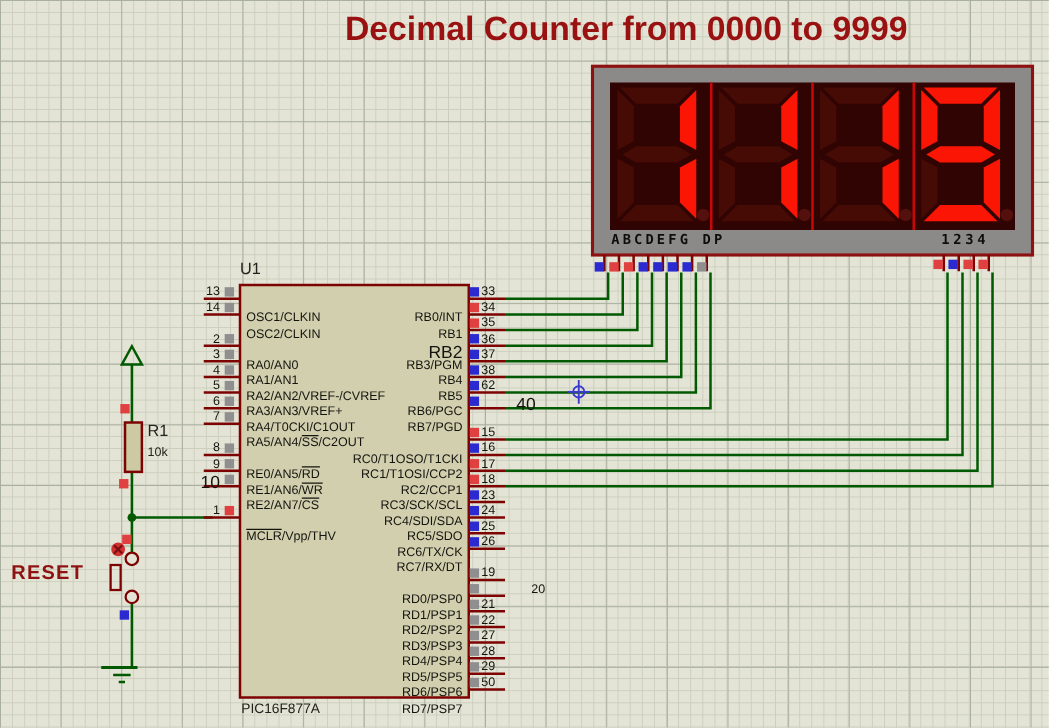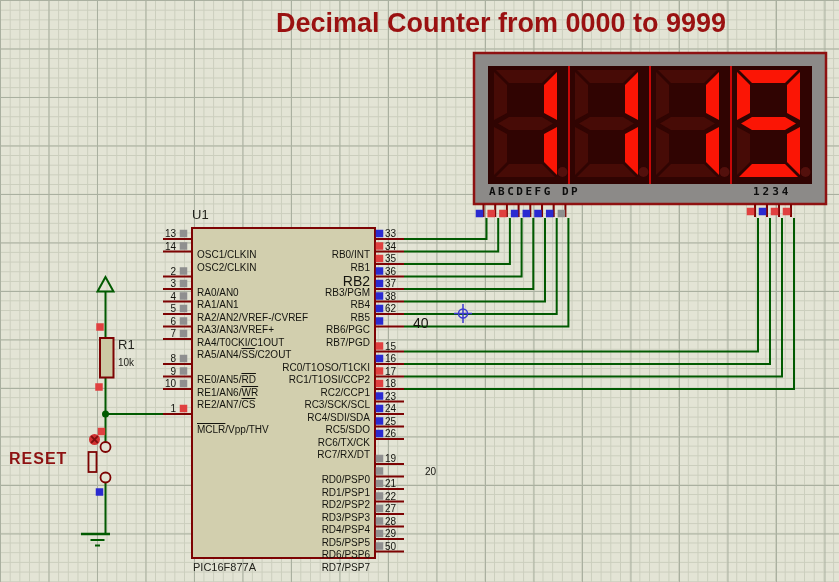--- a/index.html
+++ b/index.html
@@ -234,21 +234,21 @@
     <div class="lbl pinnum" style="left: 160px; top: 303px; width: 16px; text-align: right; font-size: 10px;">5</div>
     <div class="lbl pinlabel" style="left: 197px; top: 308px; font-size: 10px;"><span>RA3/AN3/VREF+</span></div>
     <div class="lbl pinnum" style="left: 160px; top: 315.5px; width: 16px; text-align: right; font-size: 10px;">6</div>
     <div class="lbl pinlabel" style="left: 197px; top: 320.5px; font-size: 10px;"><span>RA4/T0CKI/C1OUT</span></div>
     <div class="lbl pinnum" style="left: 160px; top: 328px; width: 16px; text-align: right; font-size: 10px;">7</div>
     <div class="lbl pinlabel" style="left: 197px; top: 333px; font-size: 10px;"><span>RA5/AN4/</span><span class="ov">SS</span><span>/C2OUT</span></div>
     <div class="lbl pinnum" style="left: 160px; top: 353px; width: 16px; text-align: right; font-size: 10px;">8</div>
     <div class="lbl pinlabel" style="left: 197px; top: 358px; font-size: 10px;"><span>RE0/AN5/</span><span class="ov">RD</span></div>
     <div class="lbl pinnum" style="left: 160px; top: 365.5px; width: 16px; text-align: right; font-size: 10px;">9</div>
     <div class="lbl pinlabel" style="left: 197px; top: 370.5px; font-size: 10px;"><span>RE1/AN6/</span><span class="ov">WR</span></div>
-    <div class="lbl pinnum" style="left: 160px; top: 378px; width: 16px; text-align: right; font-size: 10px;">10</div>
+    <div class="lbl pinnum" style="left: 160px; top: 378px; width: 16px; text-align: right; font-size: 14px;">10</div>
     <div class="lbl pinlabel" style="left: 197px; top: 383px; font-size: 10px;"><span>RE2/AN7/</span><span class="ov">CS</span></div>
     <div class="lbl pinnum" style="left: 160px; top: 403px; width: 16px; text-align: right; font-size: 10px;">1</div>
     <div class="lbl pinlabel" style="left: 197px; top: 408px; font-size: 10px;"><span class="ov">MCLR</span><span>/Vpp/THV</span></div>
     <div class="lbl pinnum" style="left: 385px; top: 228px; font-size: 10px;">33</div>
     <div class="lbl pinlabel" style="left: 230px; top: 233px; width: 140px; text-align: right; font-size: 10px;">RB0/INT</div>
     <div class="lbl pinnum" style="left: 385px; top: 240.5px; font-size: 10px;">34</div>
     <div class="lbl pinlabel" style="left: 230px; top: 245.5px; width: 140px; text-align: right; font-size: 10px;">RB1</div>
     <div class="lbl pinnum" style="left: 385px; top: 253px; font-size: 10px;">35</div>
     <div class="lbl pinlabel" style="left: 230px; top: 258px; width: 140px; text-align: right; font-size: 14px;">RB2</div>
     <div class="lbl pinnum" style="left: 385px; top: 265.5px; font-size: 10px;">36</div>

